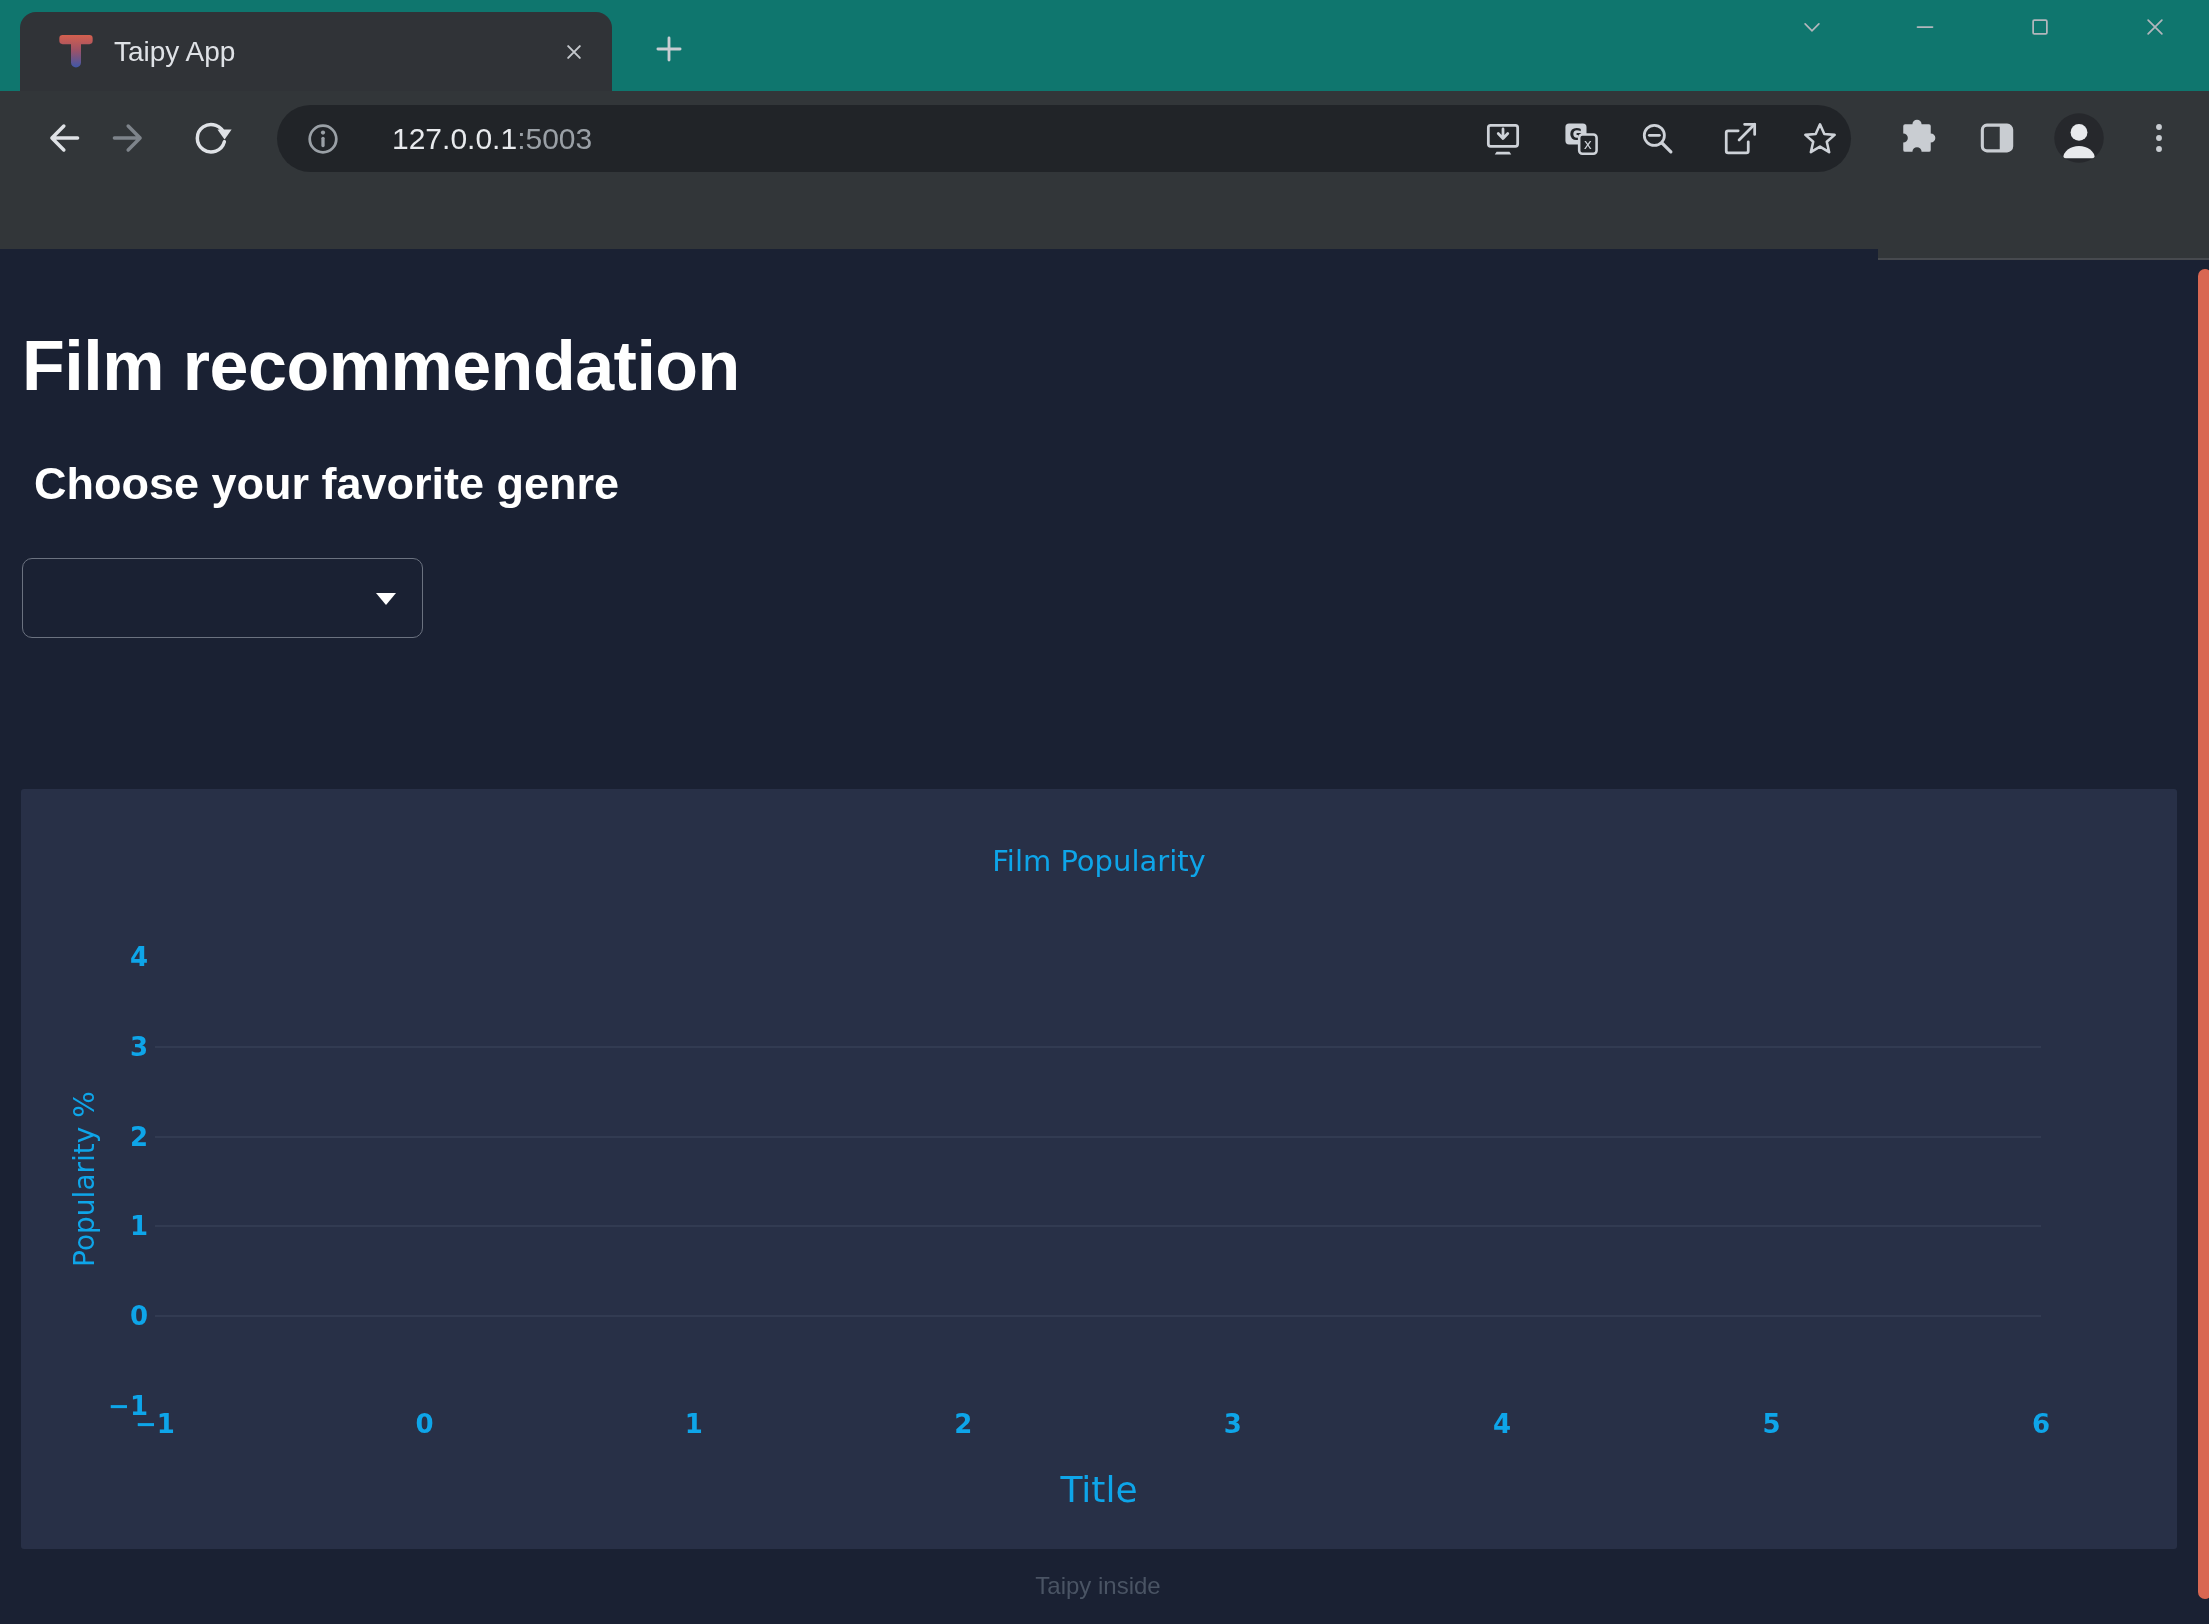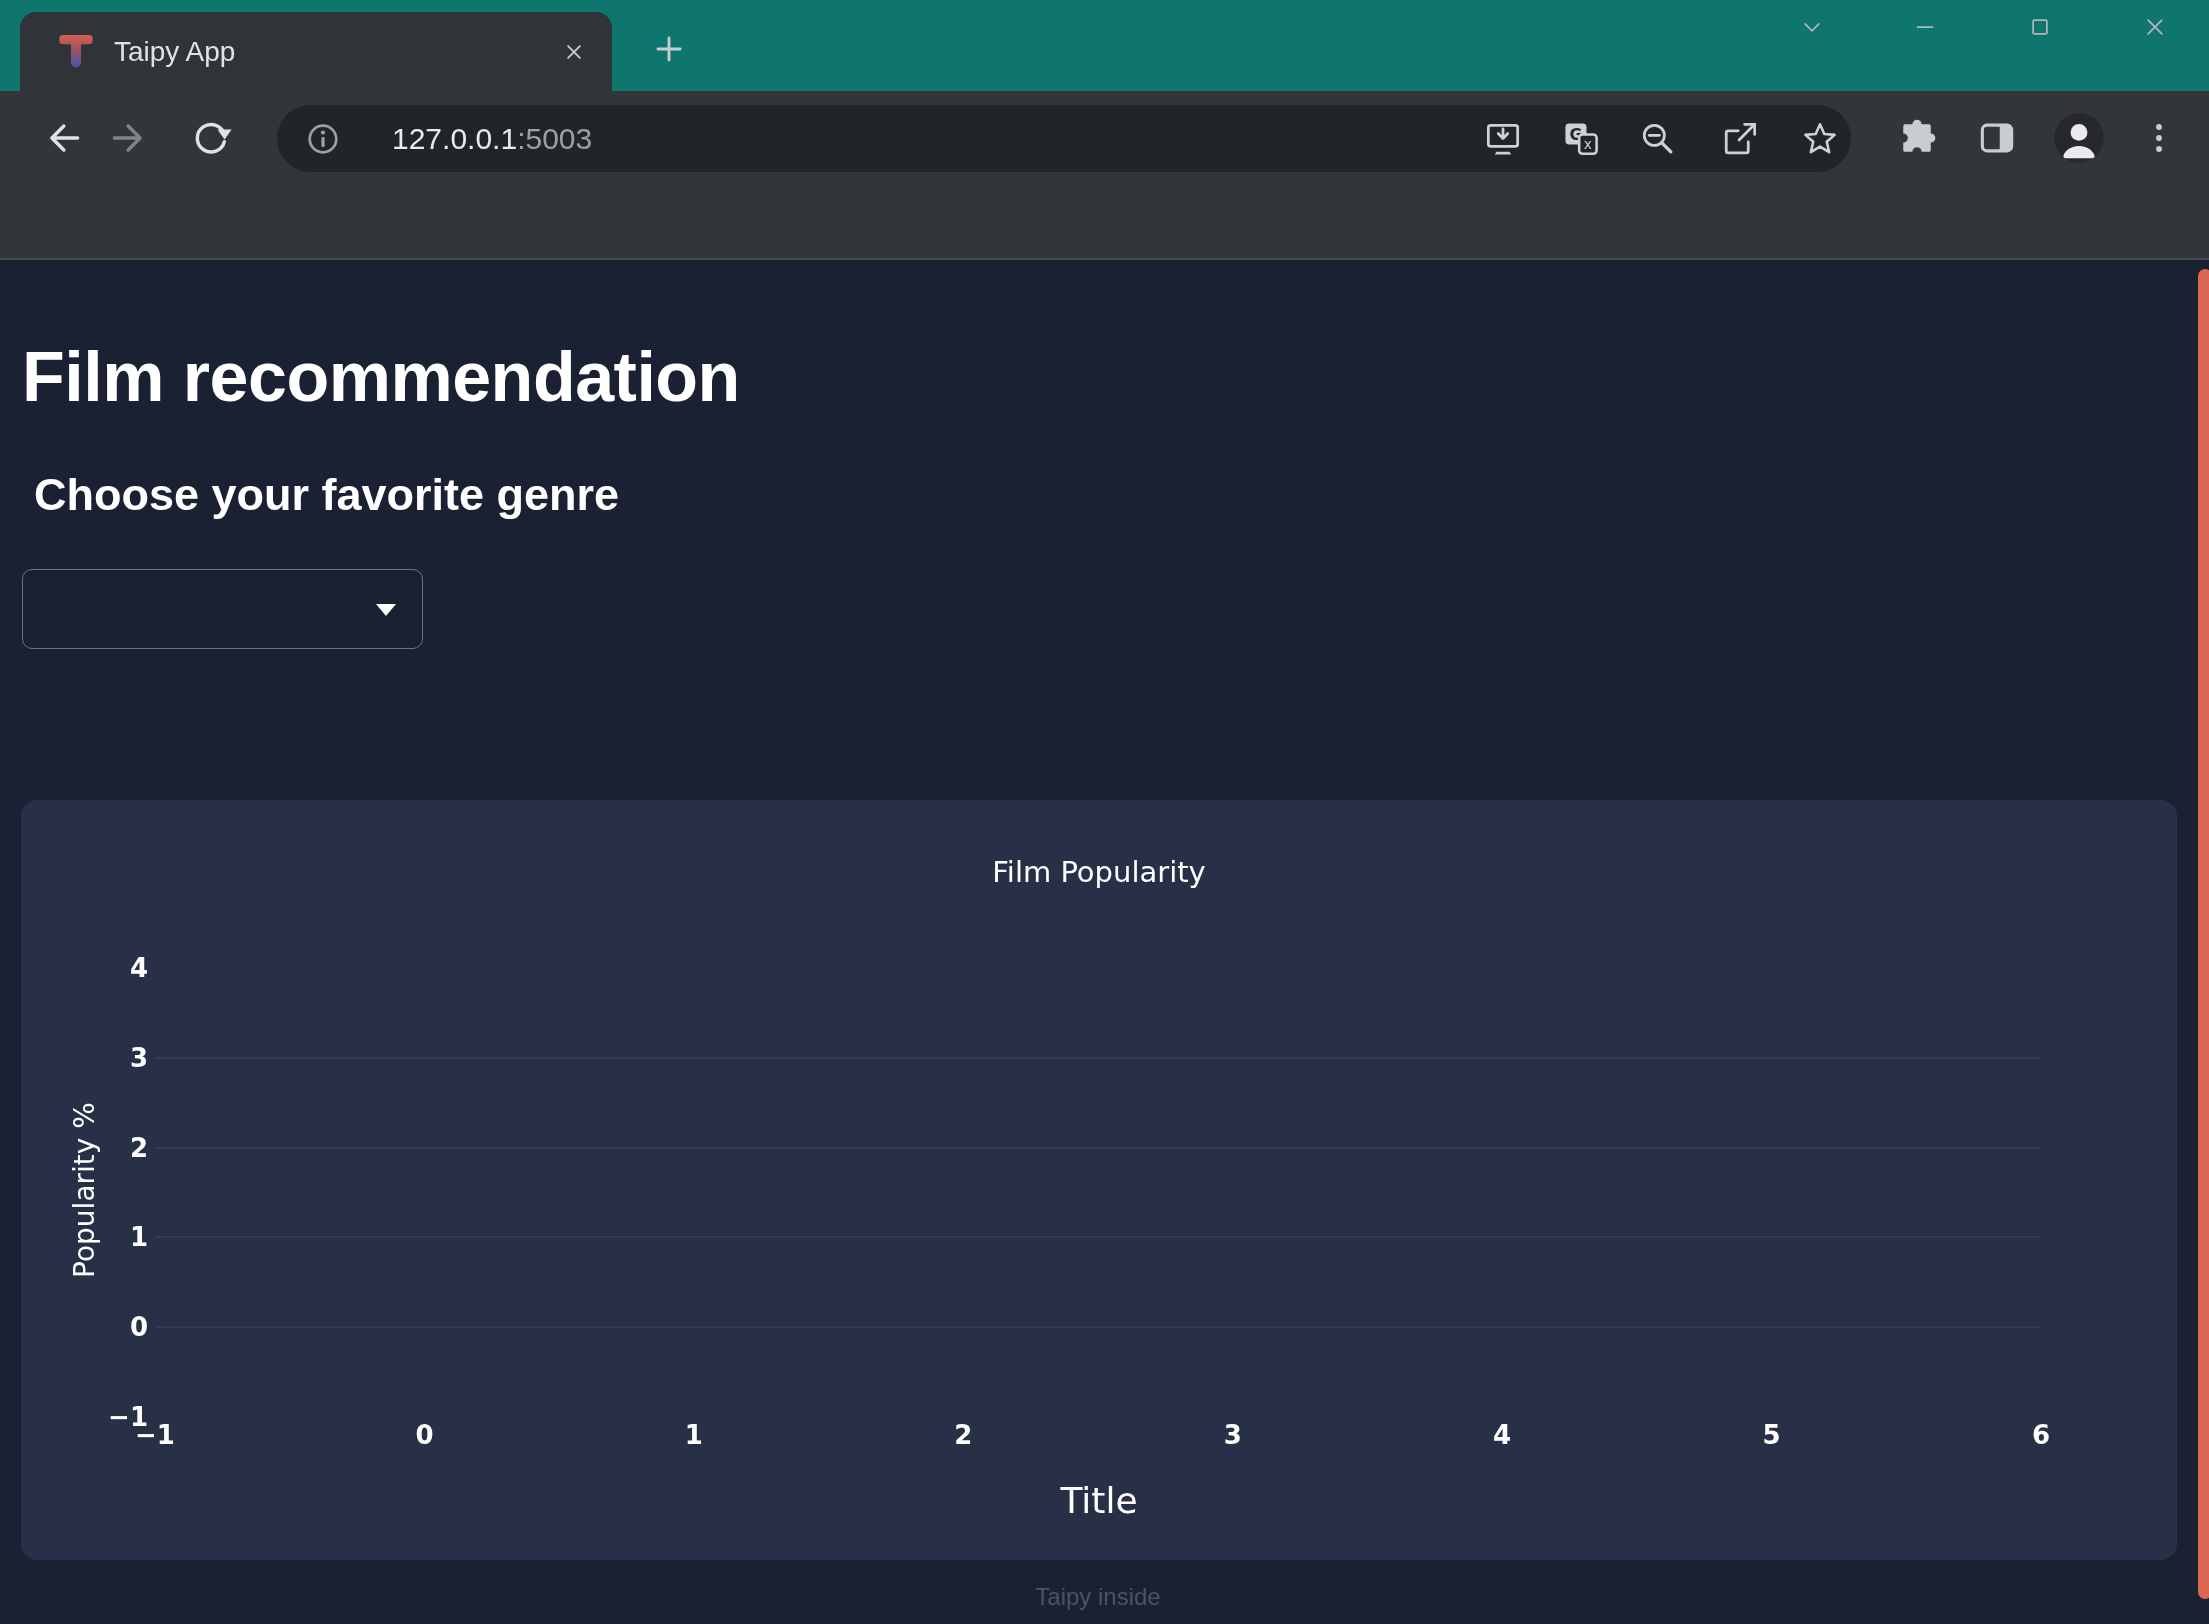--- a/index.html
+++ b/index.html
@@ -26,32 +26,32 @@
   #url-text{left:80px;top:0;height:67px;line-height:67px;font-size:30px;color:#e8eaed;white-space:nowrap;margin-left:35px;}
   #url-text .port{color:#9aa0a6;}
   .pillic{top:10px;width:48px;height:48px;color:#ced2d8;}
   #ic-install{left:1202px;} #ic-translate{left:1280px;} #ic-zoomout{left:1357px;}
   #ic-share{left:1439px;} #ic-star{left:1519px;}
   .tbric{top:23px;width:48px;height:48px;color:#c9cdd2;}
   #ic-ext{left:1893px;} #ic-panel{left:1973px;} #ic-avatar{left:2052px;width:54px;height:54px;top:20px;} #ic-menu{left:2135px;}
   #chrome-border{left:0;top:258px;width:2209px;height:2px;background:#474a4f;}
 
   
-  #page{left:0;top:260px;width:1878px;height:1364px;background:#1a2133;color:#ffffff;}
+  #page{left:0;top:249px;width:1878px;height:1364px;background:#1a2133;color:#ffffff;}
   #h1{left:22px;top:78px;font-size:70px;line-height:78px;font-weight:bold;letter-spacing:-0.5px;}
   #h2{left:22px;top:197px;font-size:45px;line-height:52px;font-weight:bold;}
   #genre-select{left:22px;top:309px;width:399px;height:78px;border:1px solid #6b7280;border-radius:10px;cursor:pointer;}
   #genre-value{left:18px;top:0;height:78px;line-height:78px;font-size:30px;color:#e8eaf0;}
   #genre-arrow{right:26px;top:34px;width:0;height:0;border-left:10px solid transparent;
                border-right:10px solid transparent;border-top:12px solid #ffffff;}
   #h3{left:22px;top:430px;font-size:45px;line-height:52px;font-weight:bold;}
 
   
-  #panel{left:21px;top:540px;width:2156px;height:760px;background:#283047;border-radius:16px;
-         font-family:"DejaVu Sans",sans-serif;color:#ffffff;}
+  #panel{left:21px;top:540px;width:2156px;height:760px;background:#283047;border-radius:3px;
+         font-family:"DejaVu Sans",sans-serif;color:#0ea5e9;}
   #chart-title{left:0;top:55px;width:2156px;text-align:center;font-size:29px;}
   #ylabel{left:-96px;top:374px;width:320px;height:32px;line-height:32px;text-align:center;
           font-size:28px;transform:rotate(-90deg);}
   #xlabel{left:0;top:680px;width:2156px;text-align:center;font-size:36px;}
   .gridline{position:absolute;height:2px;background:#323b52;}
   .ytick{position:absolute;left:0;width:127px;height:30px;line-height:30px;text-align:right;
          font-size:26px;font-weight:600;}
   .xtick{position:absolute;top:620px;width:90px;height:30px;line-height:30px;text-align:center;
          font-size:26px;font-weight:600;}
 

